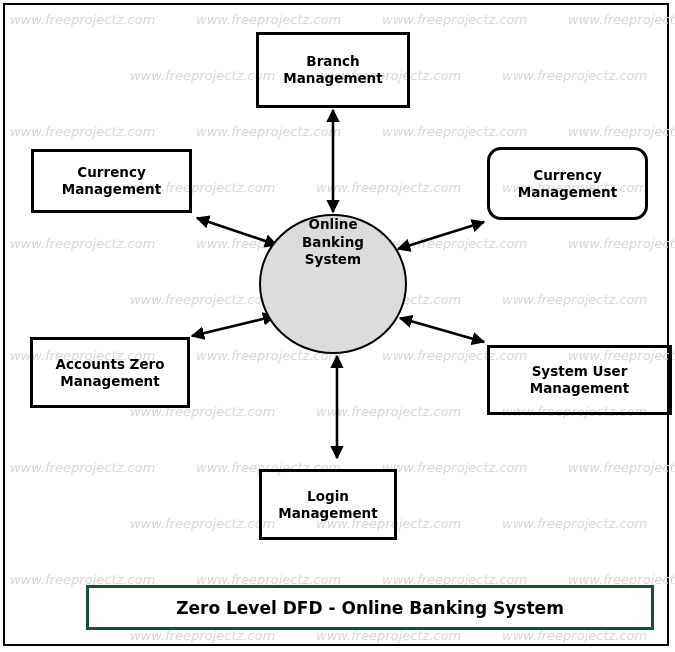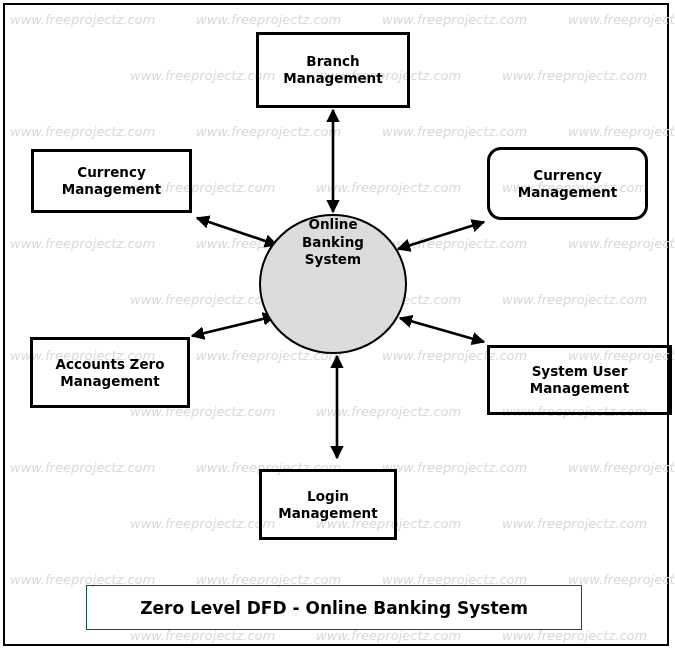--- a/index.html
+++ b/index.html
@@ -89,23 +89,23 @@
   }
   #process .entity-label {
     font-size: 13.5px;
     line-height: 1.3;
   }
   
   #caption {
     position: absolute;
     left: 86px;
     top: 585px;
-    width: 496px;
+    width: 568px;
     height: 45px;
-    border: 1px solid #14532d;
+    border: 3px solid #14532d;
     box-sizing: border-box;
     display: flex;
     align-items: center;
     justify-content: center;
     background: transparent;
     z-index: 3;
   }
   #caption .caption-text {
     font-family: "DejaVu Sans", "Liberation Sans", sans-serif;
     font-weight: bold;

